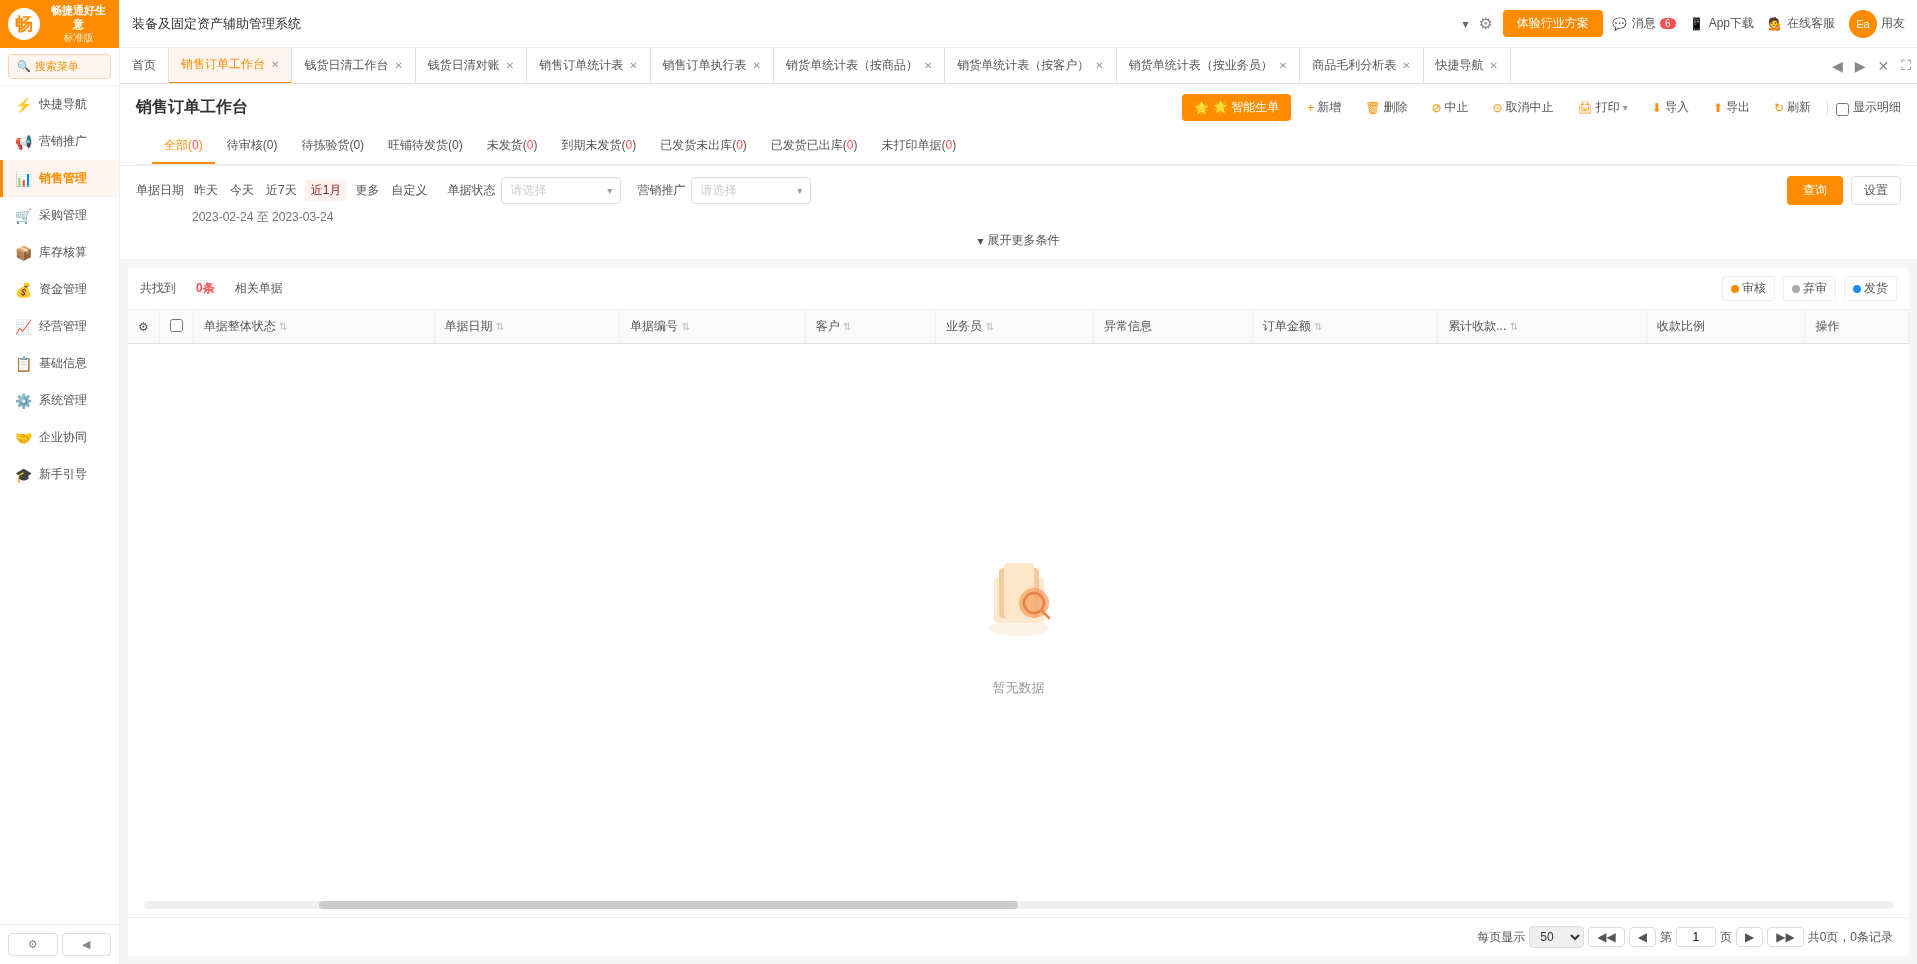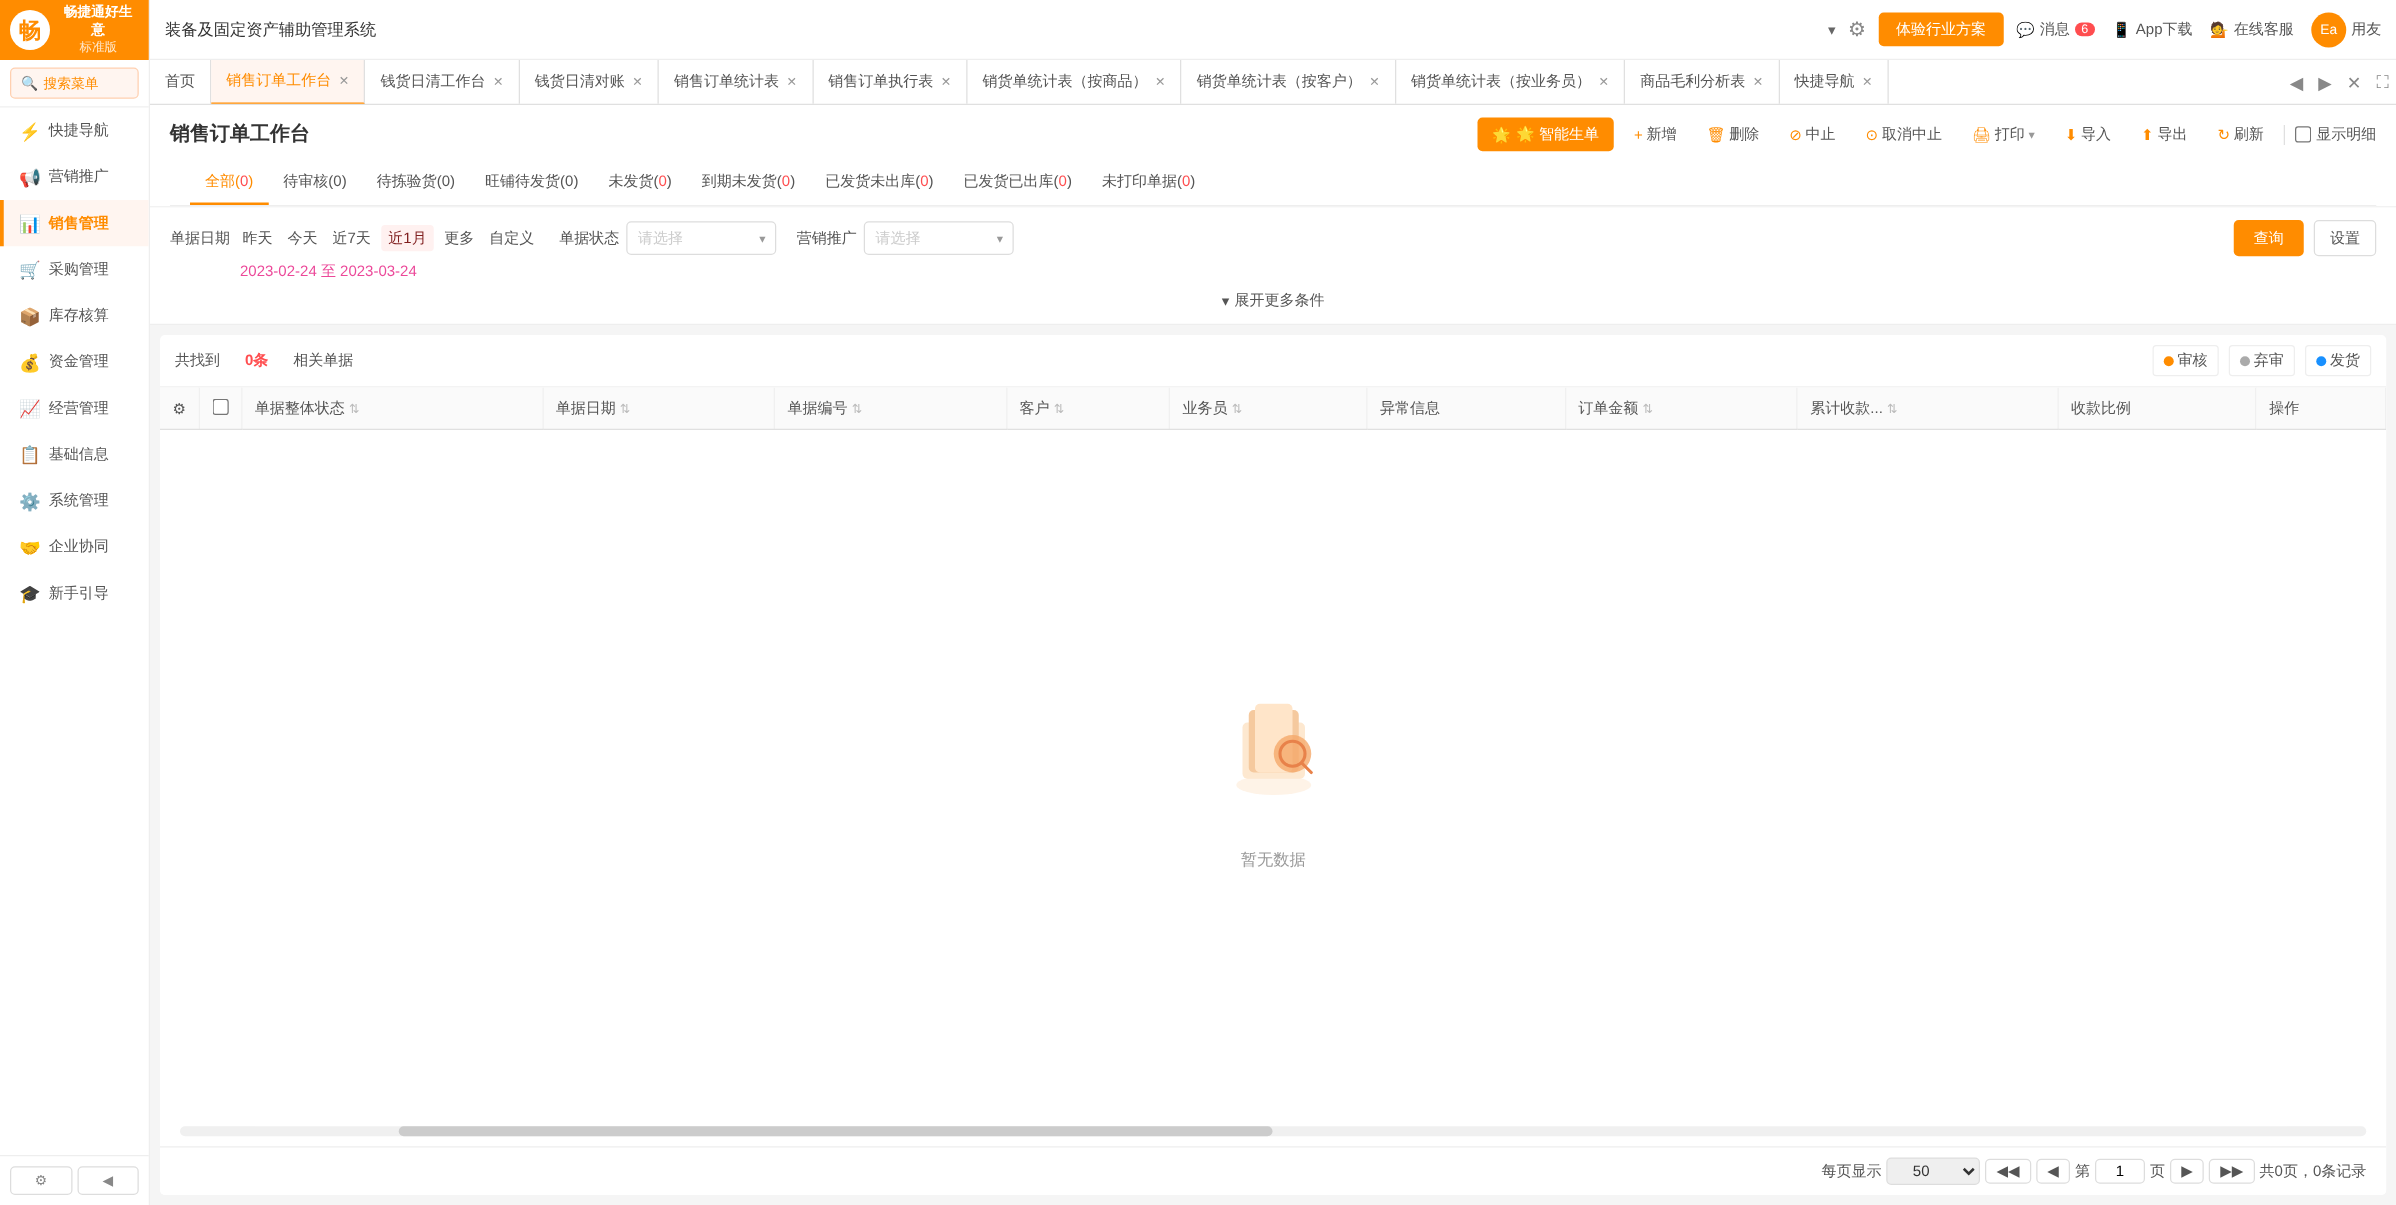--- a/index.html
+++ b/index.html
@@ -46,38 +46,38 @@
     .content { flex: 1; display: flex; flex-direction: column; overflow: hidden; padding: 0; background: #f5f5f5; }
 
     
     .page-header { background: #fff; padding: 10px 16px 0 16px; border-bottom: 1px solid #eee; flex-shrink: 0; }
     .page-header-top { display: flex; align-items: center; justify-content: space-between; margin-bottom: 8px; }
     .page-title { font-size: 16px; font-weight: bold; color: #333; }
     .page-actions { display: flex; align-items: center; gap: 8px; }
     .btn-smart { background: #ff8c00; color: #fff; border: none; border-radius: 4px; padding: 5px 12px; font-size: 12px; cursor: pointer; display: flex; align-items: center; gap: 4px; }
     .btn-action { background: none; border: none; color: #555; font-size: 12px; cursor: pointer; display: flex; align-items: center; gap: 3px; padding: 4px 8px; }
     .action-divider { width: 1px; height: 16px; background: #e0e0e0; }
-    .btn-display-detail { display: flex; align-items: center; gap: 4px; font-size: 12px; color: #555; cursor: pointer; }
+    .btn-display-detail { display: flex; align-items: flex-end; gap: 4px; font-size: 12px; color: #555; cursor: pointer; }
     .checkbox-small { width: 13px; height: 13px; accent-color: #ff8c00; }
 
     
     .sub-tabs { display: flex; align-items: center; gap: 0; border-bottom: 1px solid #eee; background: #fff; padding: 0 16px; flex-shrink: 0; }
     .sub-tab { padding: 8px 12px; font-size: 12px; color: #555; cursor: pointer; border-bottom: 2px solid transparent; white-space: nowrap; }
     .sub-tab.active { color: #ff8c00; border-bottom: 2px solid #ff8c00; font-weight: 500; }
     .sub-tab-count { color: #ff4d4f; }
 
     
     .filter-bar { background: #fff; padding: 10px 16px; flex-shrink: 0; border-bottom: 1px solid #eee; }
     .filter-row { display: flex; align-items: center; gap: 16px; }
     .filter-item { display: flex; align-items: center; gap: 6px; font-size: 12px; }
     .filter-label { color: #555; white-space: nowrap; }
     .filter-date-options { display: flex; align-items: center; gap: 4px; }
     .filter-date-btn { background: none; border: none; color: #555; font-size: 12px; cursor: pointer; padding: 2px 4px; }
     .filter-date-btn.active { color: #7f1d1d; background: #fff1f0; border-radius: 3px; padding: 2px 6px; }
-    .filter-date-range { color: #ec4899; font-size: 12px; margin-top: 2px; }
+    .filter-date-range { color: #737373; font-size: 12px; margin-top: 2px; }
     .filter-select { border: 1px solid #ddd; border-radius: 4px; padding: 4px 8px; font-size: 12px; color: #333; background: #fff; min-width: 120px; cursor: pointer; display: flex; align-items: center; justify-content: space-between; gap: 4px; }
     .expand-more { display: flex; align-items: center; justify-content: center; gap: 4px; color: #555; font-size: 12px; cursor: pointer; margin: 6px auto 0; }
 
     
     .table-area { flex: 1; background: #fff; margin: 8px; border-radius: 4px; overflow: hidden; display: flex; flex-direction: column; }
     .table-info-bar { display: flex; align-items: center; justify-content: space-between; padding: 8px 12px; font-size: 12px; color: #555; border-bottom: 1px solid #f0f0f0; }
     .table-info-left { display: flex; align-items: center; gap: 20px; }
     .count-highlight { color: #ff4d4f; font-weight: bold; }
     .table-quick-actions { display: flex; align-items: center; gap: 8px; }
     .quick-action-btn { background: none; border: none; font-size: 12px; color: #555; cursor: pointer; display: flex; align-items: center; gap: 3px; padding: 3px 8px; border-radius: 3px; border: 1px solid #eee; }
@@ -94,21 +94,21 @@
     .th-checkbox { width: 30px; text-align: center; }
     .th-settings { width: 30px; text-align: center; cursor: pointer; color: #888; }
 
     
     .empty-state { flex: 1; display: flex; flex-direction: column; align-items: center; justify-content: center; padding: 40px; }
     .empty-icon { font-size: 80px; margin-bottom: 12px; color: #ffb87a; }
     .empty-text { color: #999; font-size: 13px; }
 
     
     .pagination-bar { display: flex; align-items: center; justify-content: flex-end; padding: 8px 16px; border-top: 1px solid #eee; gap: 4px; font-size: 12px; color: #555; background: #fff; flex-shrink: 0; }
-    .page-size-select { border: 1px solid #ddd; border-radius: 4px; padding: 2px 16px; font-size: 12px; color: #333; }
+    .page-size-select { border: 1px solid #ddd; border-radius: 4px; padding: 2px 6px; font-size: 12px; color: #333; }
     .page-nav-btn { background: none; border: 1px solid #ddd; border-radius: 4px; padding: 2px 8px; cursor: pointer; color: #555; font-size: 12px; }
     .page-nav-btn:disabled { color: #ccc; cursor: not-allowed; }
     .page-input { border: 1px solid #ddd; border-radius: 4px; padding: 2px 6px; width: 40px; text-align: center; font-size: 12px; }
 
     
     .scroll-track { height: 8px; background: #f0f0f0; border-radius: 4px; margin: 0 16px 8px 16px; position: relative; }
     .scroll-thumb { height: 8px; background: #ccc; border-radius: 4px; width: 40%; position: absolute; left: 10%; cursor: pointer; }
 
     .dropdown-arrow { font-size: 10px; color: #999; }
   </style>

